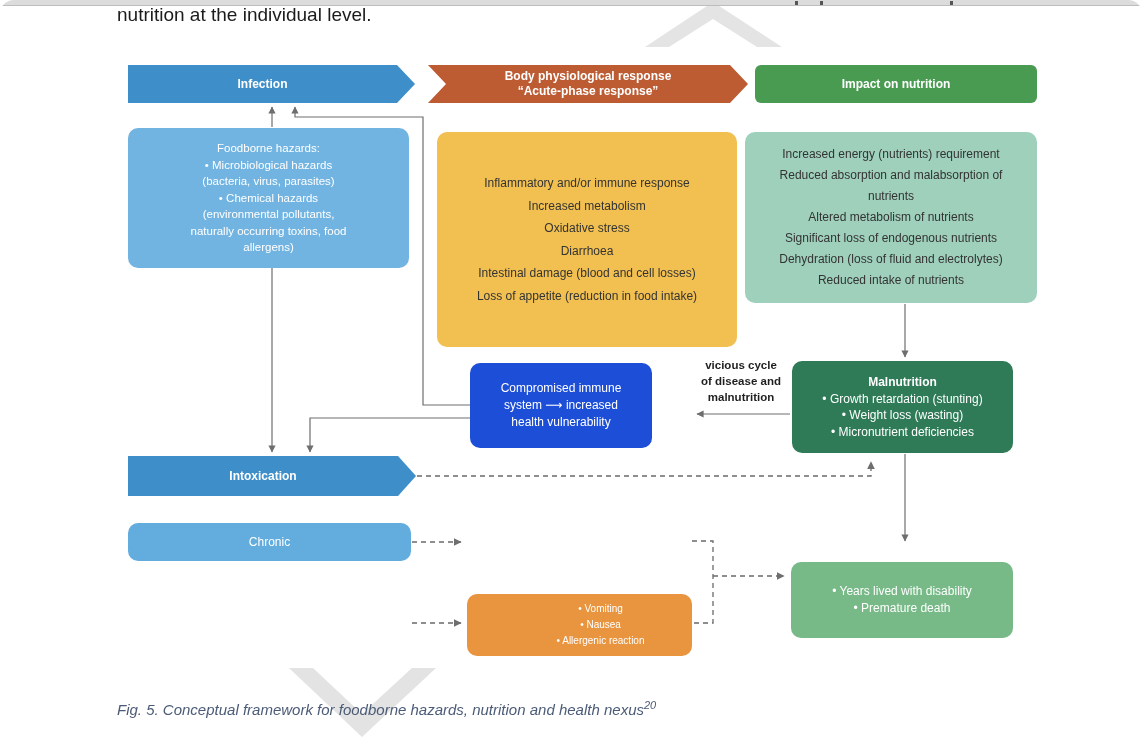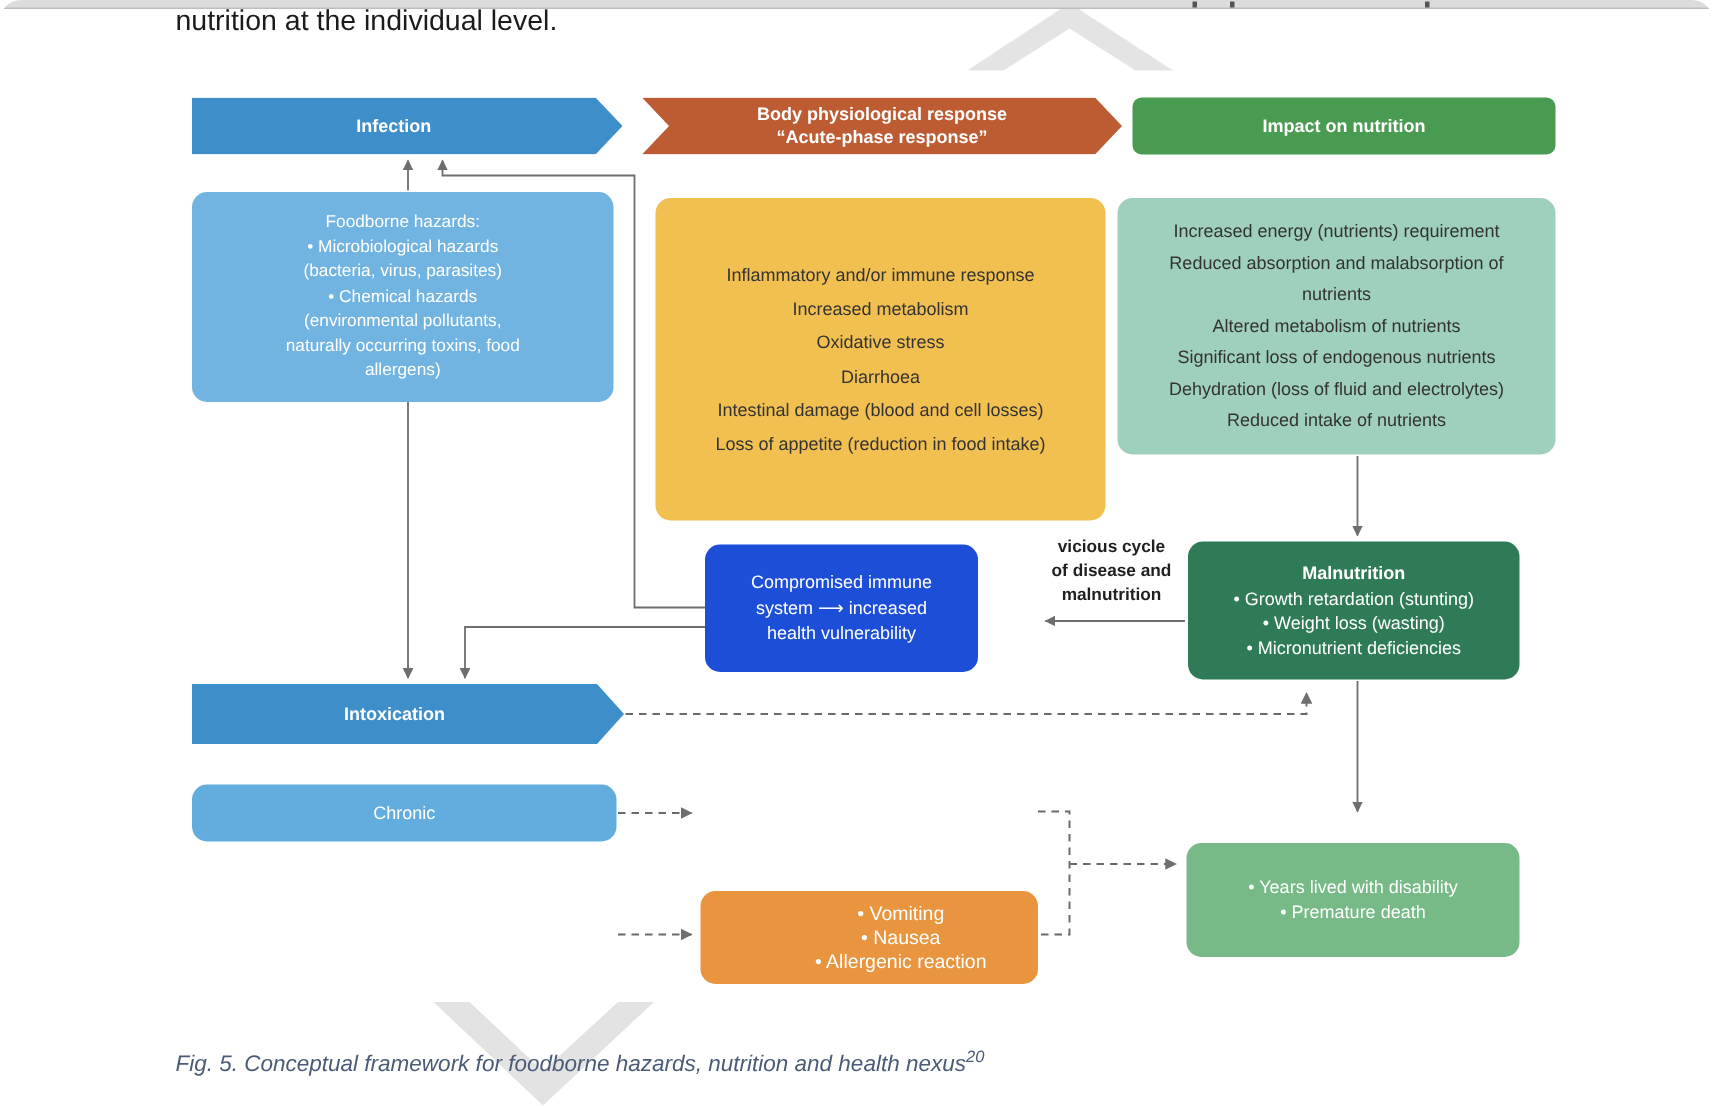--- a/index.html
+++ b/index.html
@@ -34,21 +34,21 @@
   
   .box-foodborne{left:128px;top:128px;width:281px;height:140px;background:#72b4e1;font-size:11.5px;line-height:16.5px;}
   .box-yellow{left:437px;top:132px;width:300px;height:215px;background:#f2c051;font-size:12px;line-height:22.5px;}
   .box-seafoam{left:745px;top:132px;width:292px;height:171px;background:#9fd0bb;font-size:12px;line-height:21px;padding:6px 14px;}
   .box-compromised{left:470px;top:363px;width:182px;height:85px;background:#1d4ed8;font-size:12px;line-height:17px;}
   .box-malnutrition{left:792px;top:361px;width:221px;height:92px;background:#2f7b58;font-size:12px;line-height:16.5px;flex-direction:column;}
   .box-malnutrition .ttl{font-weight:700;}
   .box-chronic{left:128px;top:523px;width:283px;height:38px;background:#62adde;font-weight:400;font-size:12px;}
   .box-acute{left:128px;top:604px;width:283px;height:38px;background:#62adde;font-weight:700;font-size:12px;}
   .box-orange1{left:467px;top:484px;width:225px;height:106px;background:#e9943e;font-size:11.5px;line-height:16px;padding:4px 10px;}
-  .box-orange2{left:467px;top:594px;width:225px;height:62px;background:#e9943e;font-size:13px;line-height:16px;padding-left:42px;}
+  .box-orange2{left:467px;top:594px;width:225px;height:62px;background:#e9943e;font-size:10px;line-height:16px;padding-left:42px;}
   .box-years{left:791px;top:546px;width:222px;height:76px;background:#77b987;font-size:12px;line-height:17px;margin-top:16px;}
   .vicious-label{left:688px;top:357px;width:106px;text-align:center;font-size:11.5px;font-weight:700;color:#1f1f1f;line-height:16px;z-index:3;}
   .caption{left:117px;top:699px;font-size:15px;font-style:italic;color:#4b5b77;white-space:nowrap;z-index:4;}
   .caption sup{font-size:11px;}
 </style>
 </head>
 <body>
 
 <div id="canvas">
 

